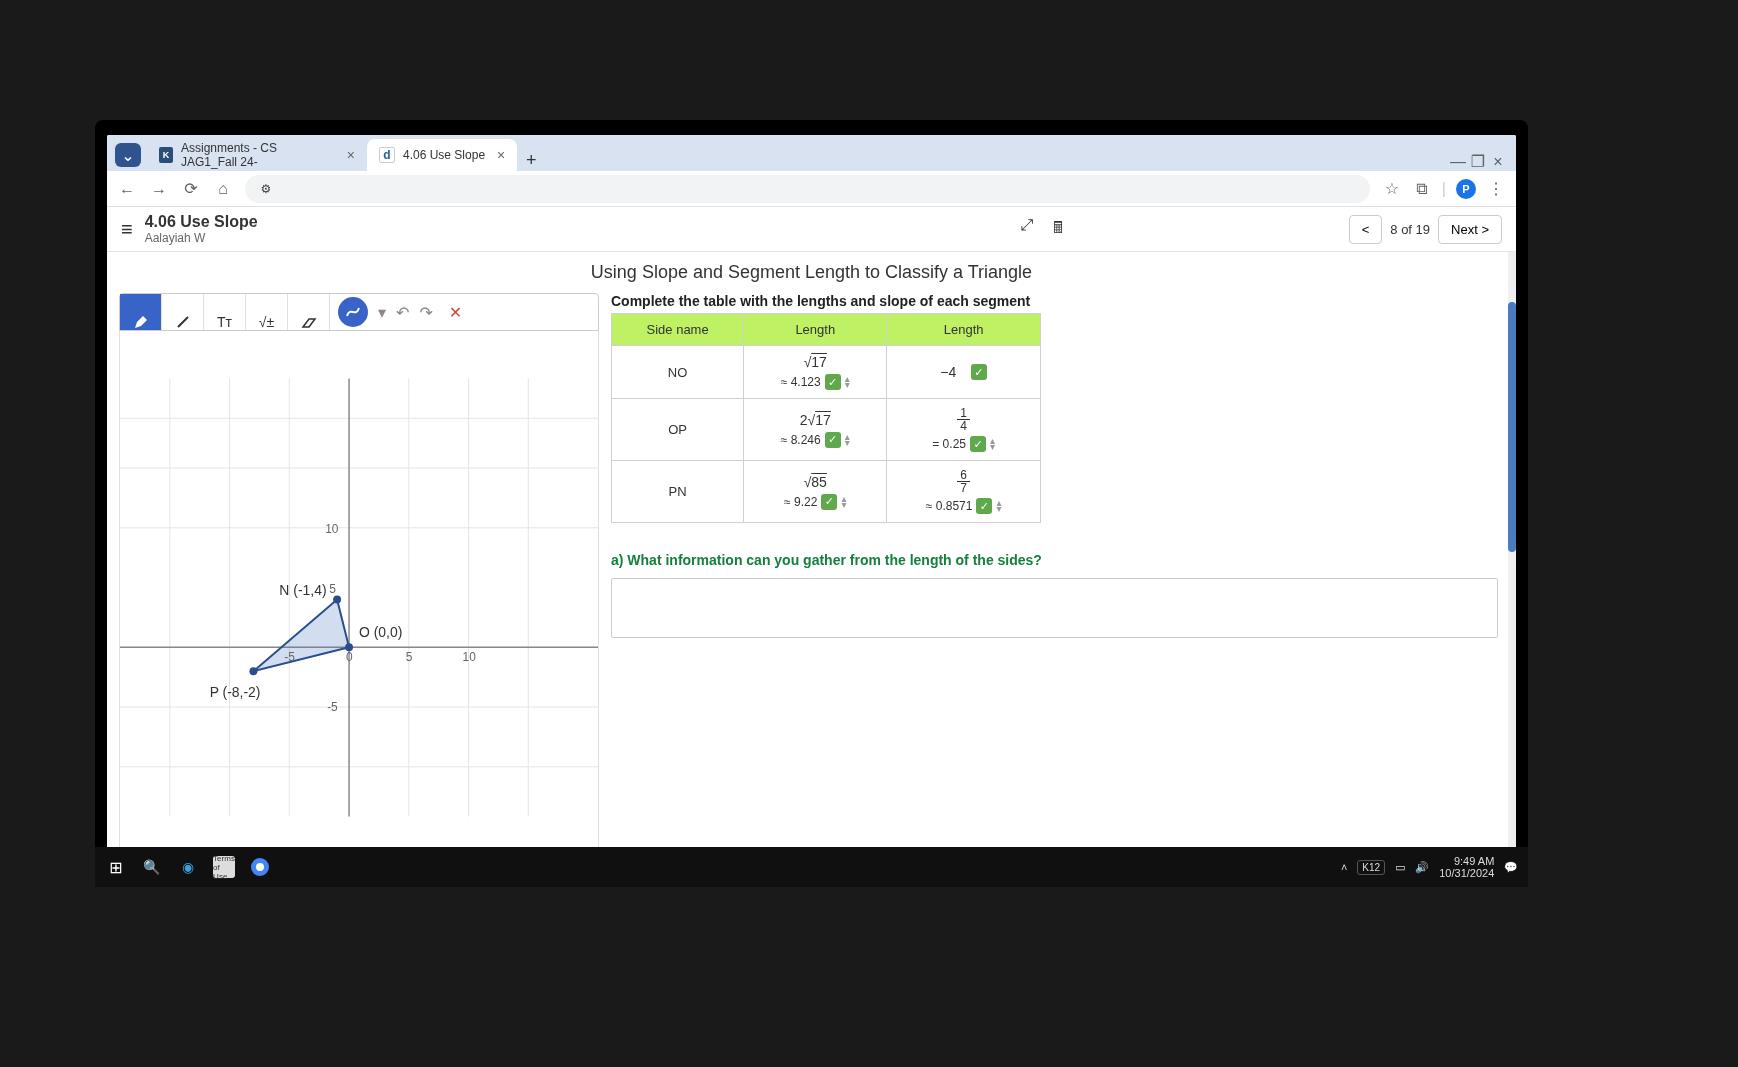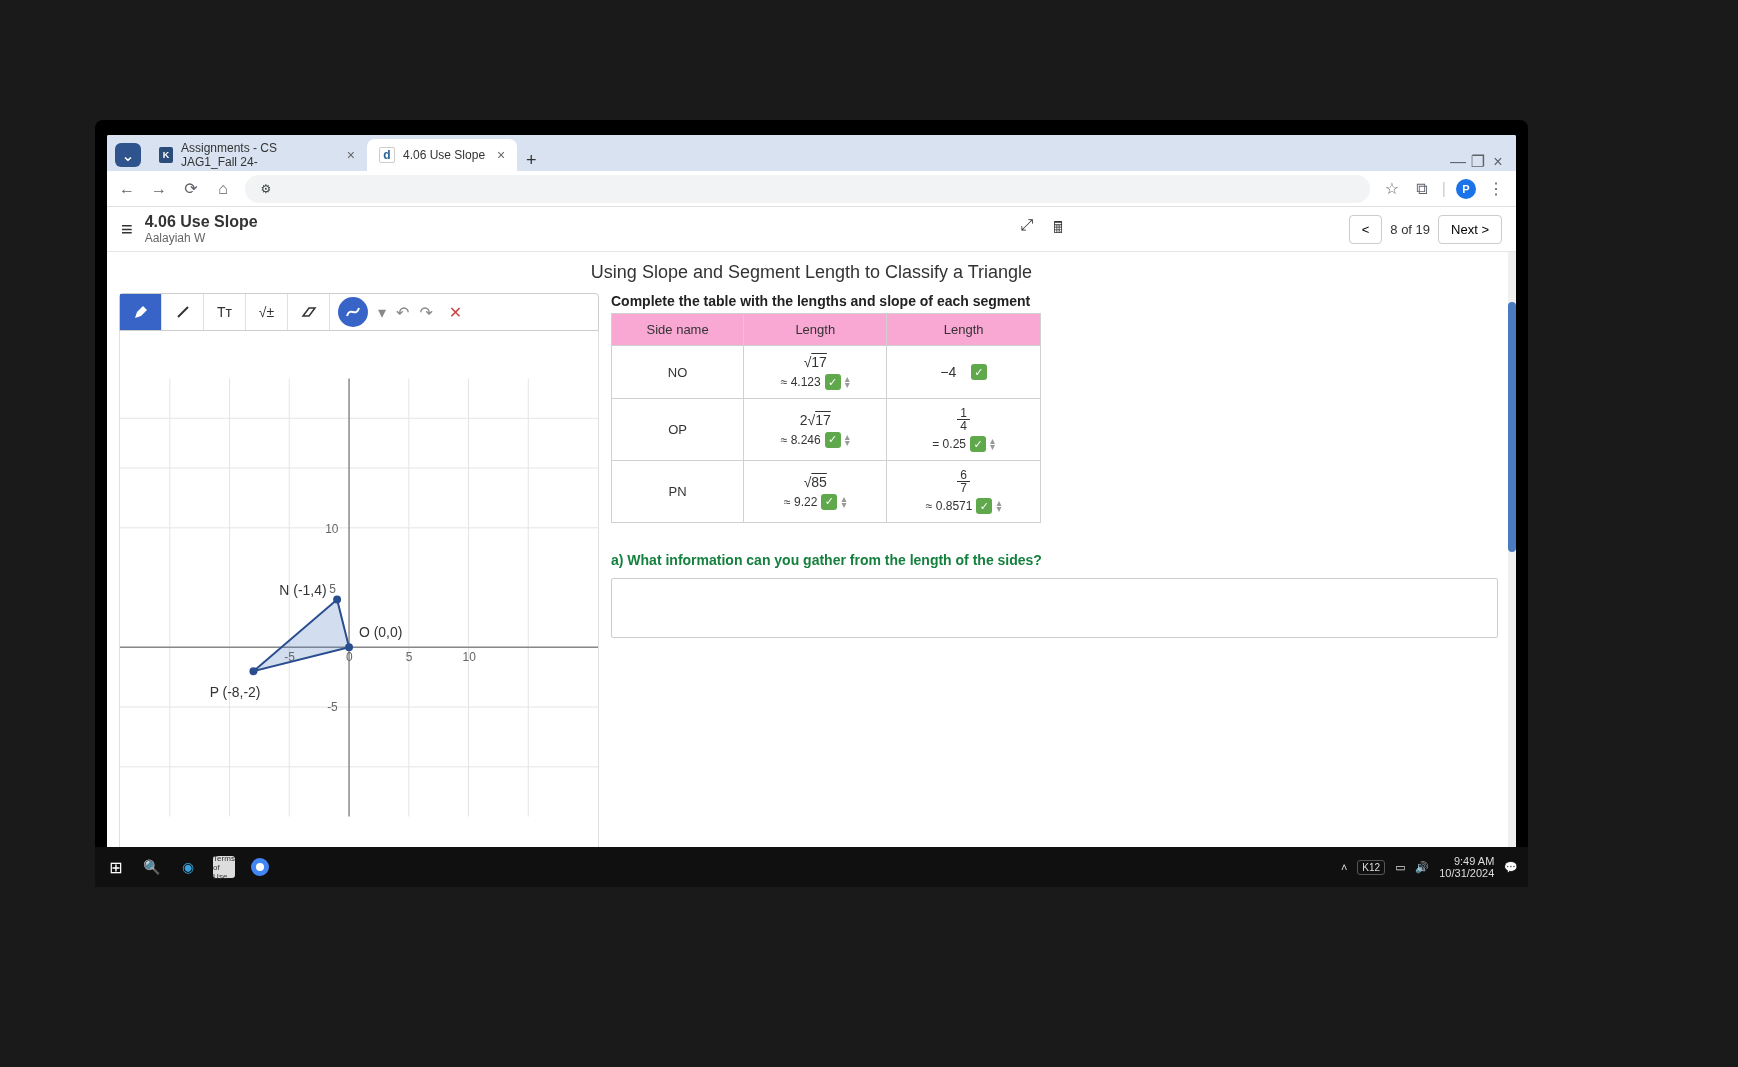--- a/index.html
+++ b/index.html
@@ -37,37 +37,37 @@
   .pager-count { font-size:13px; color:#333;}
 
   
   .content { flex:1; display:flex; flex-direction:column; overflow:hidden; background:#fff; position:relative;}
   .section-title { text-align:center; font-size:18px; color:#333; padding:10px;}
   .work-row { flex:1; display:flex; gap:12px; padding: 0 12px 12px 12px; overflow:hidden;}
 
   
   .left-pane { flex: 0 0 480px; display:flex; flex-direction:column; }
   .toolbar { display:flex; border:1px solid #ccc; border-radius:4px 4px 0 0; background:#fff; }
-  .tool { width:42px; height:36px; display:flex; align-items:center; justify-content:center; border-right:1px solid #e0e0e0; font-size:14px; color:#333; cursor:pointer; }
+  .tool { width:42px; height:36px; display:flex; align-items:flex-end; justify-content:center; border-right:1px solid #e0e0e0; font-size:14px; color:#333; cursor:pointer; }
   .tool.active { background:#3863c7; color:#fff; }
   .tool-group { display:flex; align-items:center; gap:10px; padding:0 8px; }
   .curve-btn { width:30px;height:30px;border-radius:50%;background:#3863c7;color:#fff;display:flex;align-items:center;justify-content:center; font-size:16px;}
   .hist-icon { color:#888; font-size:16px;}
   .close-x { color:#c44; font-size:16px; margin-left:6px;}
 
   .graph-wrap { flex:1; border:1px solid #e0e0e0; border-top:none; background:#fff; position:relative; }
   .graph-wrap svg { width:100%; height:100%; }
 
   
   .right-pane { flex:1; display:flex; flex-direction:column; gap:4px; overflow:auto; padding-right:6px;}
   .instr { font-weight:700; font-size:14px; color:#222; }
   .tries { font-size:13px; color:#444; }
   .ans-table { border-collapse:collapse; width:100%; max-width:430px; }
   .ans-table th, .ans-table td { border:1px solid #d0d0d0; padding:8px 10px; text-align:center; font-size:13px; color:#333; vertical-align:middle;}
-  .ans-table th { background:#f9a8d4; font-weight:400; }
+  .ans-table th { background:#bef264; font-weight:400; }
   .cell-stack { display:flex; flex-direction:column; align-items:center; gap:4px;}
   .expr { font-size:14px; }
   .approx-row { display:flex; align-items:center; gap:4px; font-size:12px; }
   .check { width:16px;height:16px;background:#5fa84b;border-radius:3px;color:#fff;font-size:11px;display:inline-flex;align-items:center;justify-content:center;}
   .stepper { font-size:10px; color:#999; line-height:6px; display:flex;flex-direction:column;}
   .frac { display:inline-flex; flex-direction:column; align-items:center; font-size:12px; line-height:1;}
   .frac .num { border-bottom:1px solid #333; padding:0 3px;}
   .frac .den { padding:0 3px;}
   .reset-link { text-align:center; font-size:13px; }
   .reset-link a { color:#3a6ea5; text-decoration:underline; cursor:pointer;}

